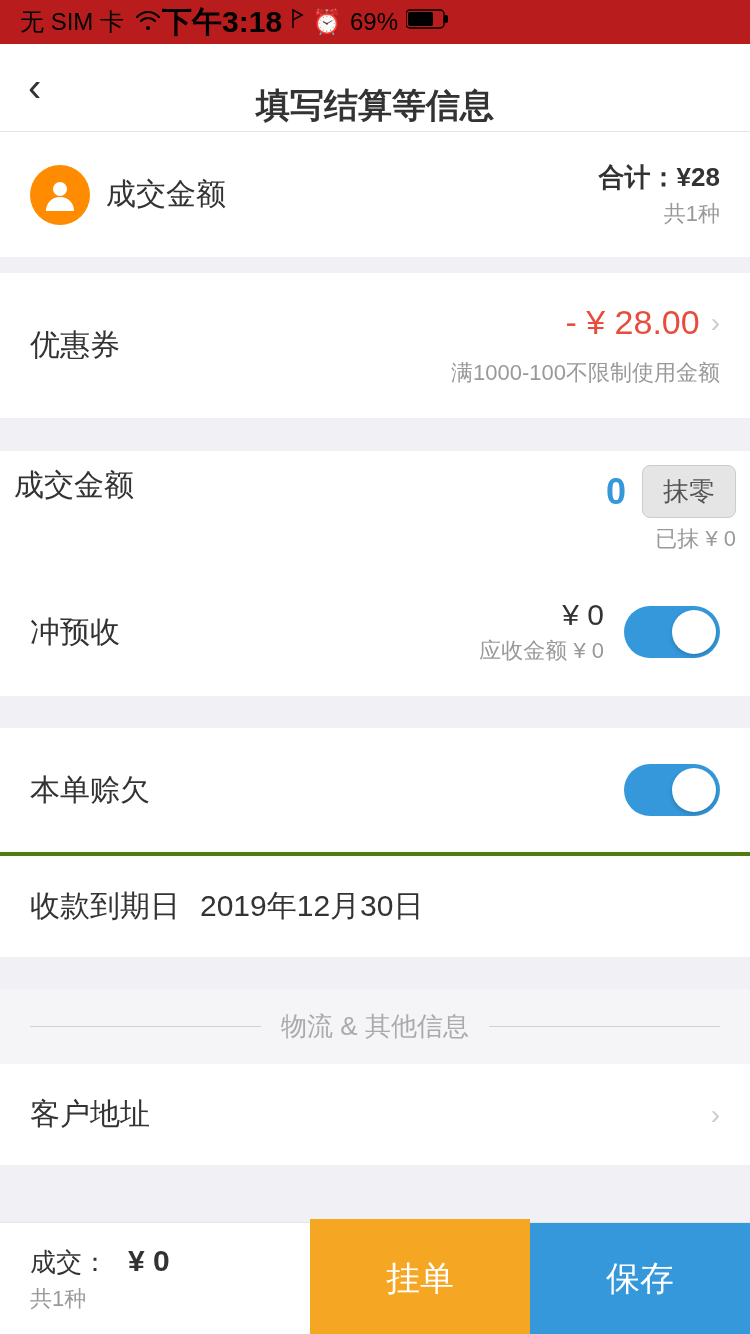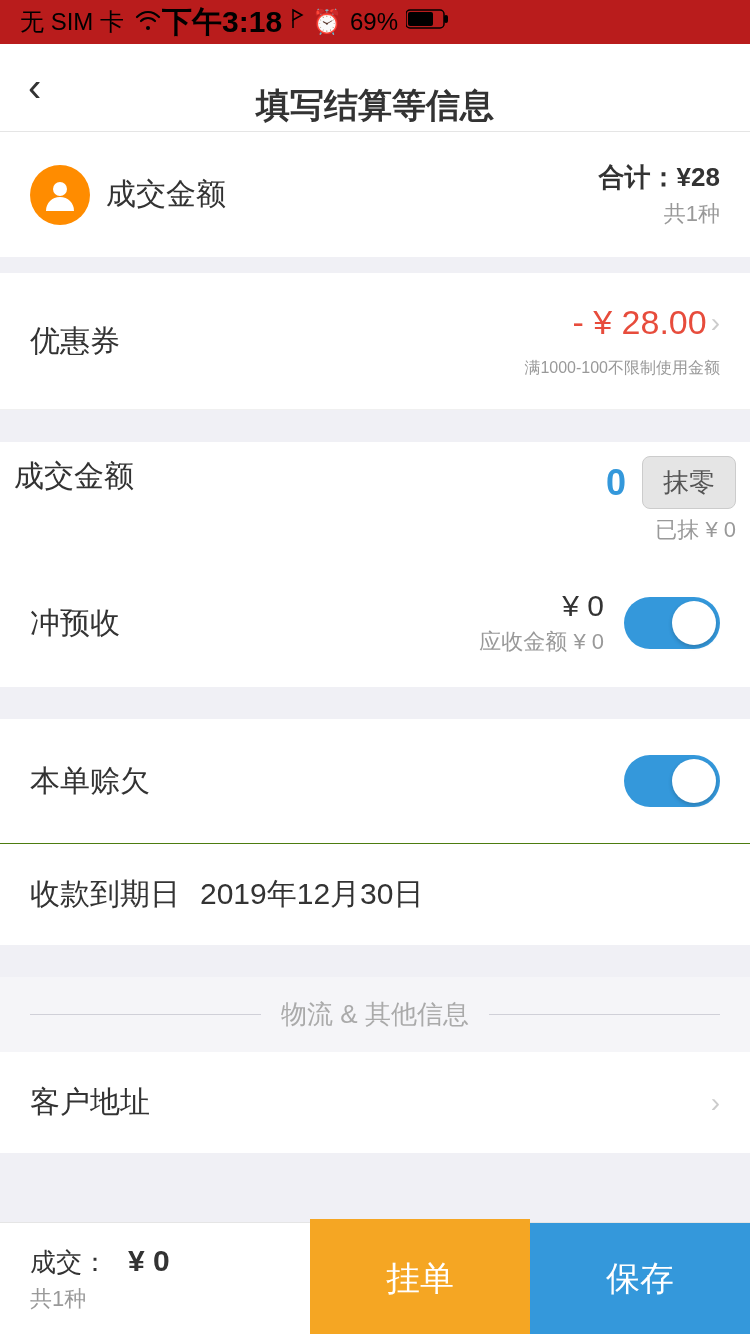--- a/index.html
+++ b/index.html
@@ -94,23 +94,23 @@
     .row-item {
       background: #fff;
       padding: 30px;
       display: flex;
       align-items: center;
       justify-content: space-between;
       border-bottom: 1px solid #f0f0f0;
     }
     .row-label { font-size: 30px; color: #333; }
     .row-right { display: flex; align-items: center; gap: 12px; flex-direction: column; align-items: flex-end; }
-    .row-right-row { display: flex; align-items: center; gap: 4px; }
+    .row-right-row { display: flex; align-items: center; gap: 11px; }
     .discount-amount { font-size: 34px; color: #e74c3c; font-weight: 500; }
-    .discount-sub { font-size: 16px; color: #999; margin-top: 4px; }
+    .discount-sub { font-size: 22px; color: #999; margin-top: 4px; }
     .chevron { font-size: 28px; color: #ccc; }
 
     
     .deal-row {
       background: #fff;
       padding: 14px;
       display: flex;
       align-items: flex-start;
       justify-content: space-between;
     }
@@ -176,21 +176,21 @@
       justify-content: space-between;
     }
 
     
     .due-date-row {
       background: #fff;
       padding: 30px;
       display: flex;
       align-items: center;
       gap: 20px;
-      border-top: 1px solid #4d7c0f;
+      border-top: 4px solid #4d7c0f;
     }
     .due-date-label { font-size: 30px; color: #333; }
     .due-date-value { font-size: 30px; color: #333; }
 
     
     .logistics-header {
       background: #f5f5f8;
       padding: 20px 30px;
       text-align: center;
       display: flex;

